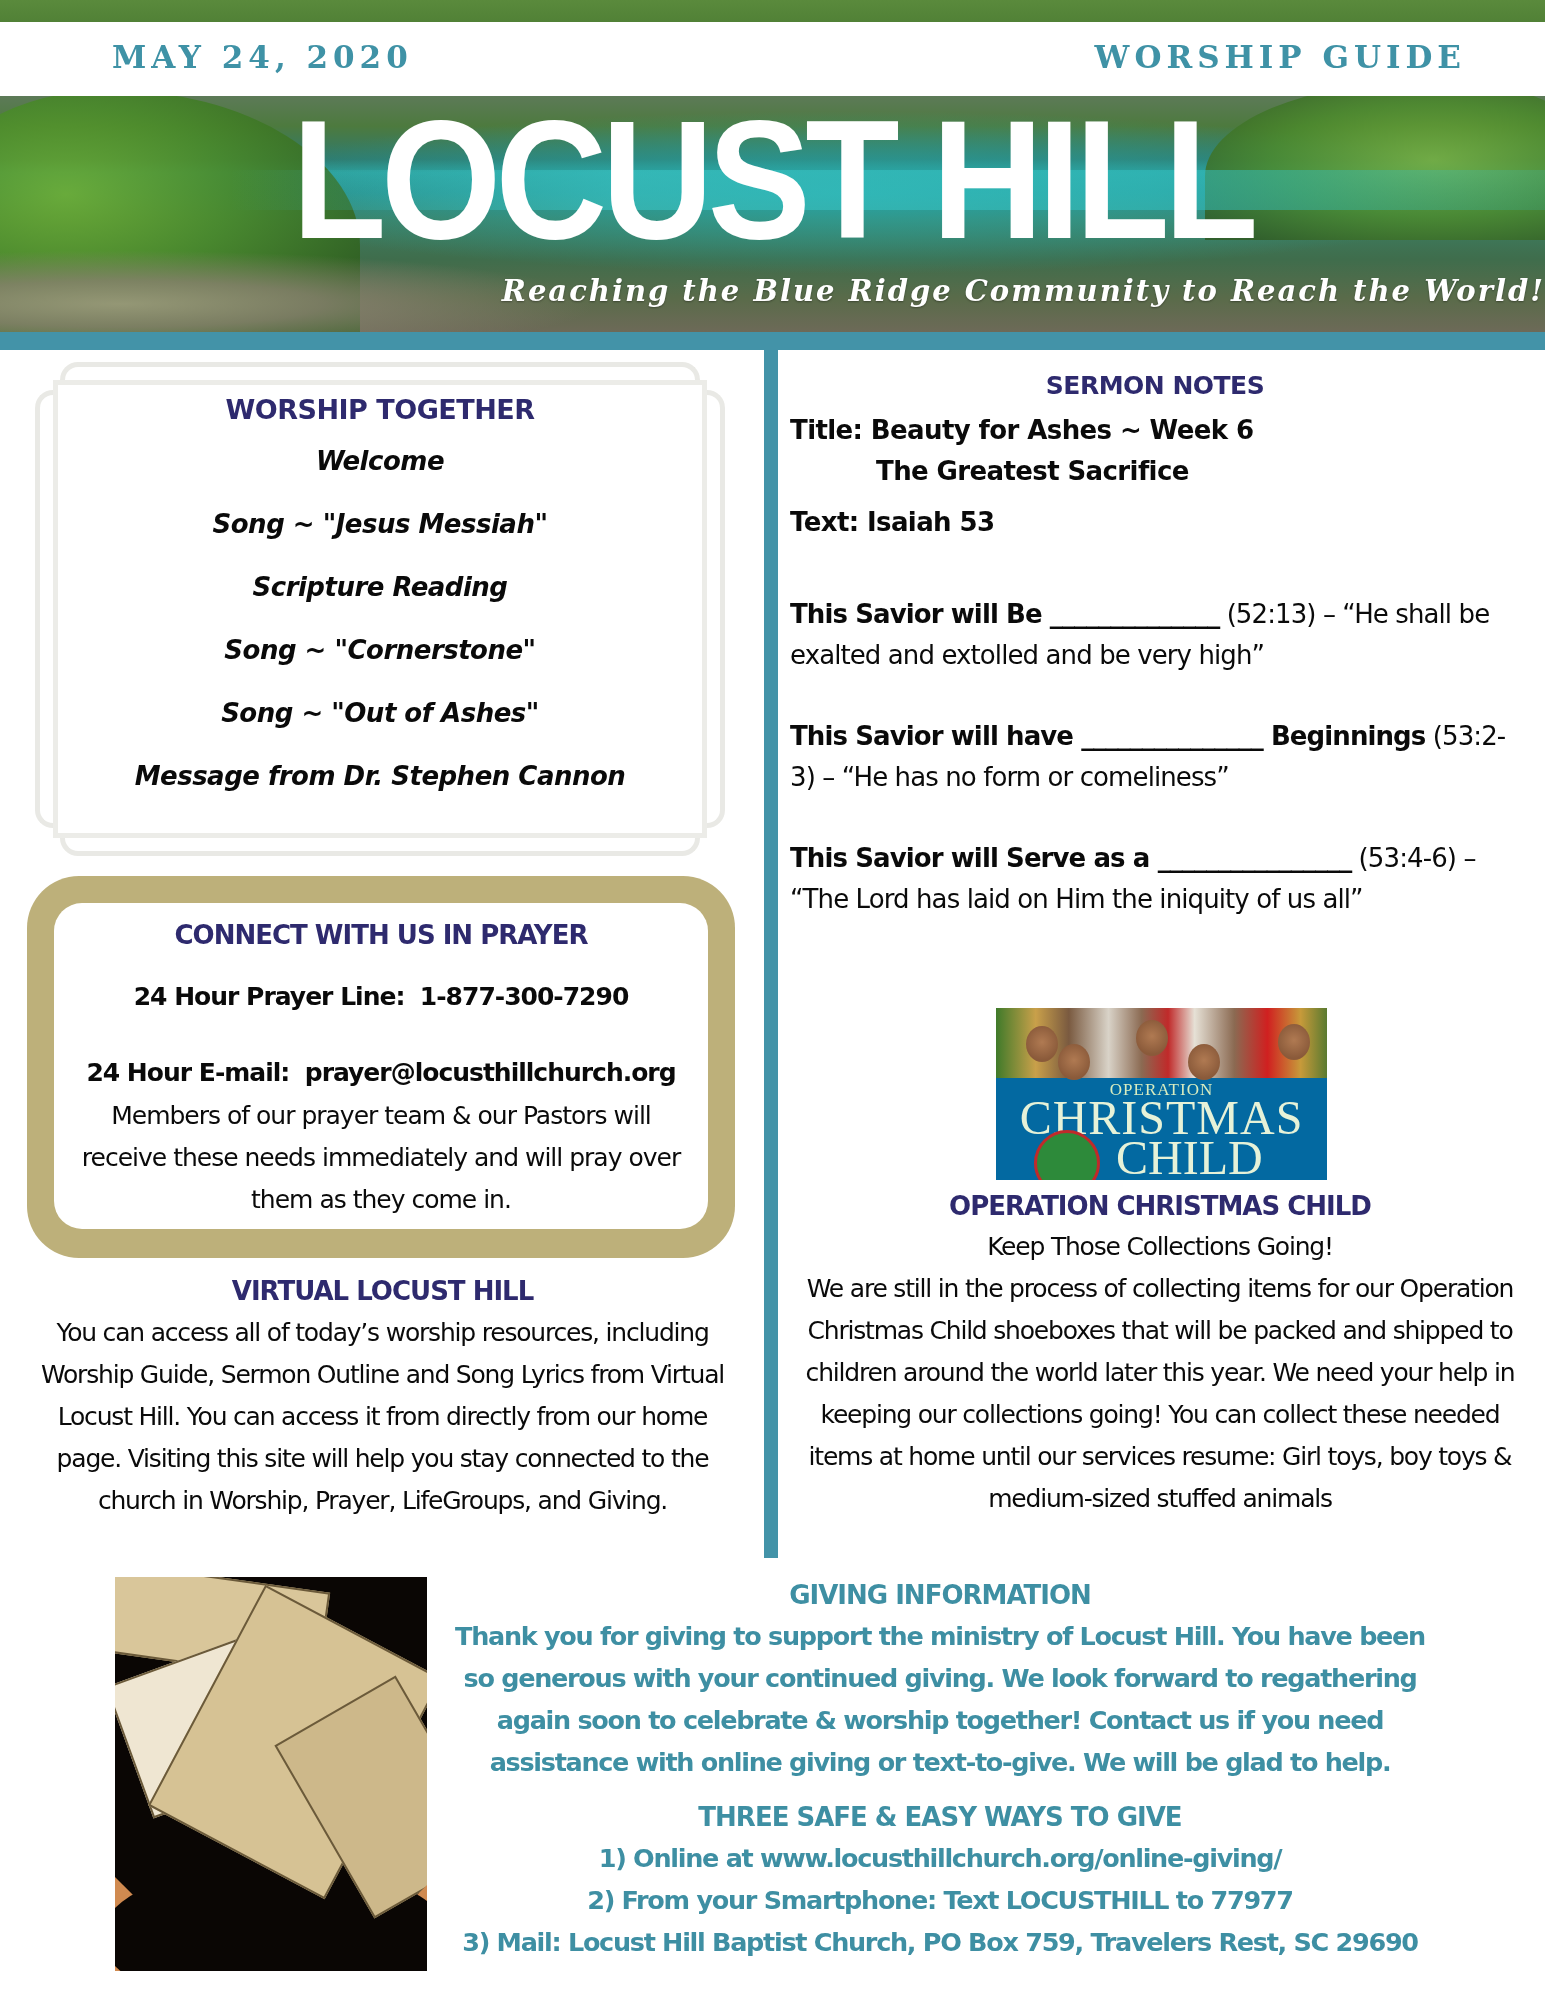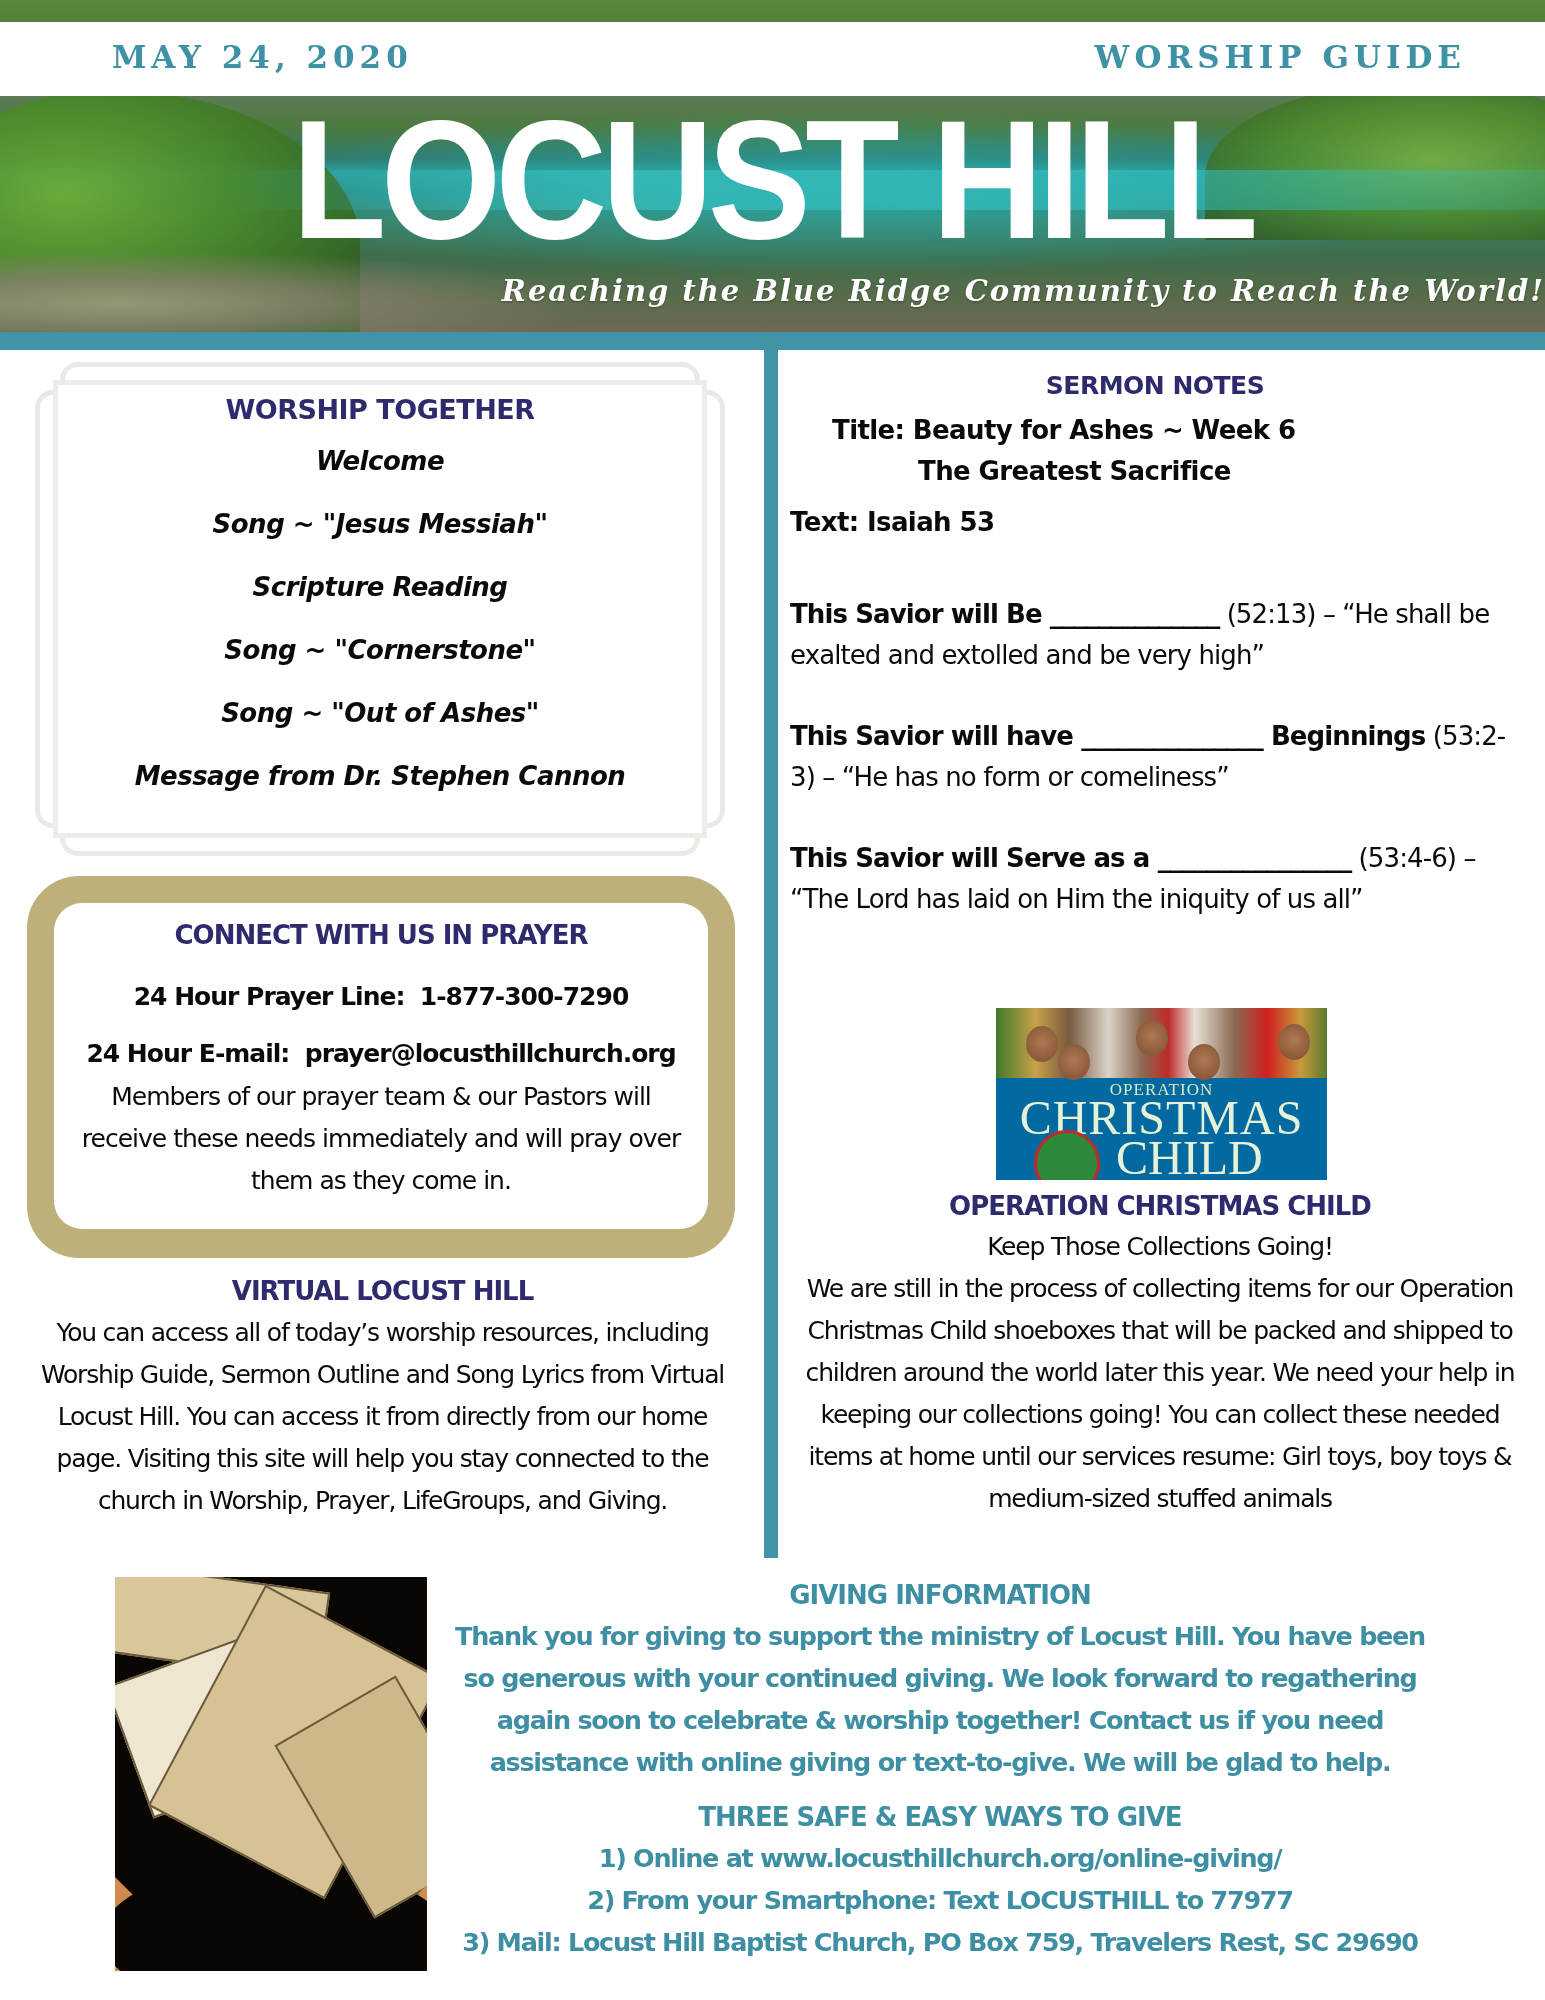--- a/index.html
+++ b/index.html
@@ -103,42 +103,42 @@
   }
   .prayer-inner {
     position: absolute; left: 27px; top: 27px; width: 654px; height: 326px;
     background: #ffffff; border-radius: 28px; text-align: center;
   }
   .prayer-inner .section-heading { font-size: 26px; margin-top: 14px; line-height: 36px; letter-spacing: -1px; }
   .prayer-line {
     font-family: "DejaVu Sans", sans-serif; font-weight: bold; font-size: 25px;
     color: #0a0a0a; letter-spacing: -1px; margin-top: 26px; line-height: 36px;
   }
-  .prayer-email { margin-top: 21px; }
+  .prayer-email { margin-top: 40px; }
   .prayer-desc {
     font-family: "DejaVu Sans", sans-serif; font-size: 25px; color: #0a0a0a;
     line-height: 42px; margin-top: 4px; letter-spacing: -1px; padding: 0 14px;
   }
 
   
   .virtual {
     position: absolute; left: 30px; top: 1270px; width: 705px; text-align: center;
   }
   .virtual .section-heading { font-size: 26px; line-height: 42px; letter-spacing: -1px; }
   .body-text {
     font-family: "DejaVu Sans", sans-serif; font-size: 25px; line-height: 42px;
     color: #0a0a0a; letter-spacing: -1.2px;
   }
 
   
   .sermon { position: absolute; left: 790px; top: 366px; width: 740px; }
   .sermon .section-heading { font-size: 25px; text-align: center; line-height: 40px; width: 730px; letter-spacing: -0.5px; }
   .sermon-title {
     font-family: "DejaVu Sans", sans-serif; font-weight: bold; font-size: 26px;
-    line-height: 41px; color: #0a0a0a; letter-spacing: -0.6px; margin-top: 4px; margin-left: 42px;
+    line-height: 41px; color: #0a0a0a; letter-spacing: -0.6px; margin-top: 4px;
   }
   .sermon-title .sub { padding-left: 86px; display: block; }
   .sermon-text-ref {
     font-family: "DejaVu Sans", sans-serif; font-weight: bold; font-size: 26px;
     line-height: 40px; color: #0a0a0a; margin-top: 10px; letter-spacing: -0.6px;
   }
   .point {
     font-family: "DejaVu Sans", sans-serif; font-size: 26px; line-height: 41px;
     color: #0a0a0a; letter-spacing: -0.9px;
   }

